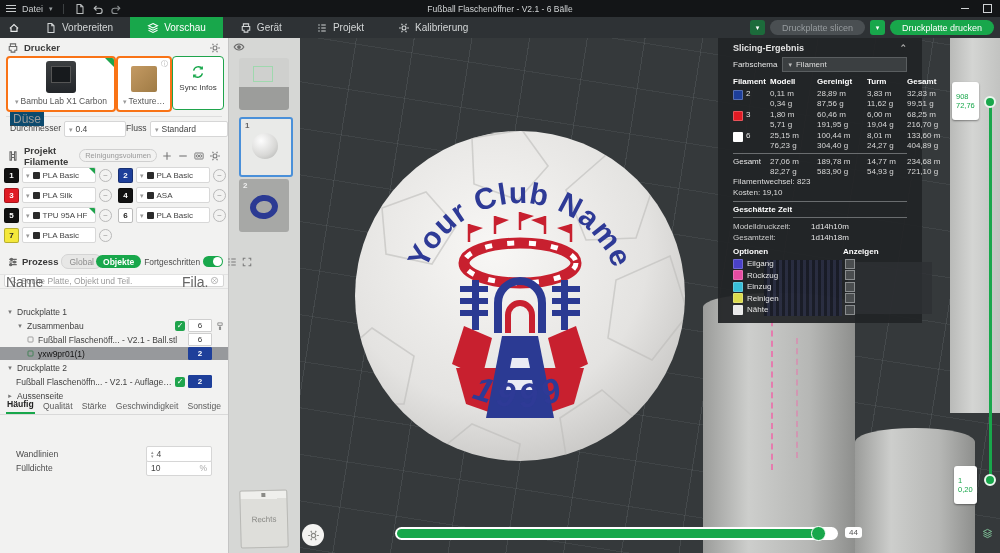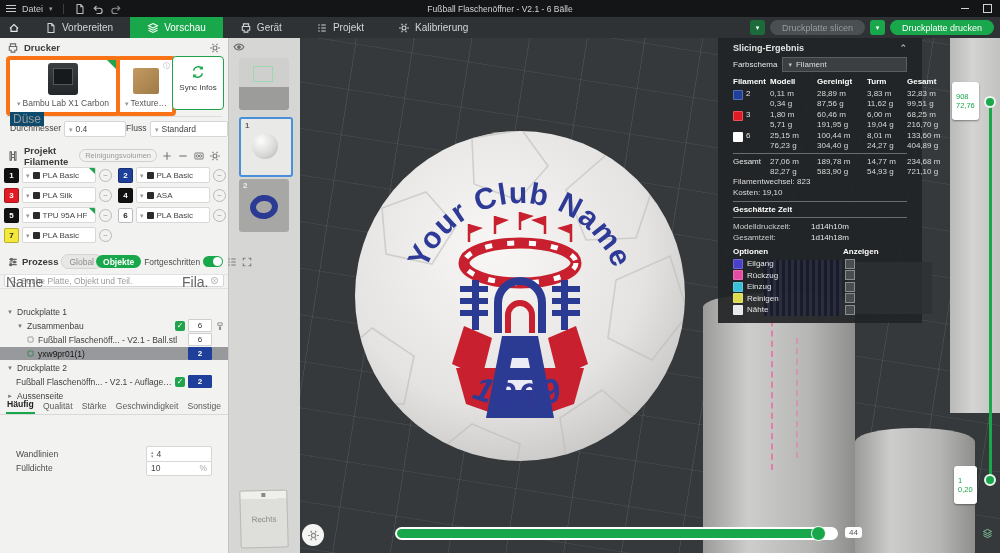--- a/index.html
+++ b/index.html
@@ -28,21 +28,21 @@
   .chev-btn.lit{background:#18a74b;}
   .pill{height:15px;border-radius:8px;display:flex;align-items:center;padding:0 12px;font-size:9px;}
   .pill.disabled{background:#4a4f52;color:#969b9e;}
   .pill.primary{background:#18a74b;color:#fff;font-weight:normal;}
   
   .left{position:absolute;top:38px;left:0;width:228px;bottom:0;background:#f2f2f1;color:#434343;
         font-size:9px;z-index:30;border-right:1px solid #c4c4c4;}
   .lp-hdr{position:absolute;left:0;right:0;display:flex;align-items:center;gap:5px;padding:0 7px;
           height:15px;font-weight:bold;font-size:9.5px;color:#3b3b3b;}
   .lp-hdr .sp{margin-left:auto;display:flex;align-items:center;gap:6px;color:#7a7a7a;}
-  .card{position:absolute;background:#fff;border:4px solid #f97316;border-radius:4px;display:flex;
+  .card{position:absolute;background:#fff;border:2px solid #f97316;border-radius:4px;display:flex;
         flex-direction:column;align-items:center;justify-content:flex-end;overflow:hidden;}
   .flag{position:absolute;top:-1px;right:-1px;width:0;height:0;border-top:11px solid #1fa44c;border-left:11px solid transparent;}
   .printer-img{width:30px;height:32px;background:linear-gradient(#3c3f41,#23262a);border-radius:3px;
                margin-bottom:3px;position:relative;}
   .printer-img:after{content:"";position:absolute;left:5px;top:5px;right:5px;bottom:10px;background:#171a1d;border:1px solid #555;}
   .plate-img{width:26px;height:26px;background:linear-gradient(135deg,#c49a63,#9f7b45);border-radius:2px;margin-bottom:4px;}
   .card-label{font-size:8.5px;color:#555;display:flex;align-items:center;gap:2px;padding-bottom:4px;white-space:nowrap;}
   .sync-card{border:1px solid #1fa44c;color:#3b3b3b;justify-content:center;gap:4px;}
   .tiny-label{position:absolute;font-size:12px;color:#9a9a9a;background:#0c4a6e;padding:0 3px;}
   .fieldline{position:absolute;left:6px;right:6px;border-top:1px solid #ddd;}

